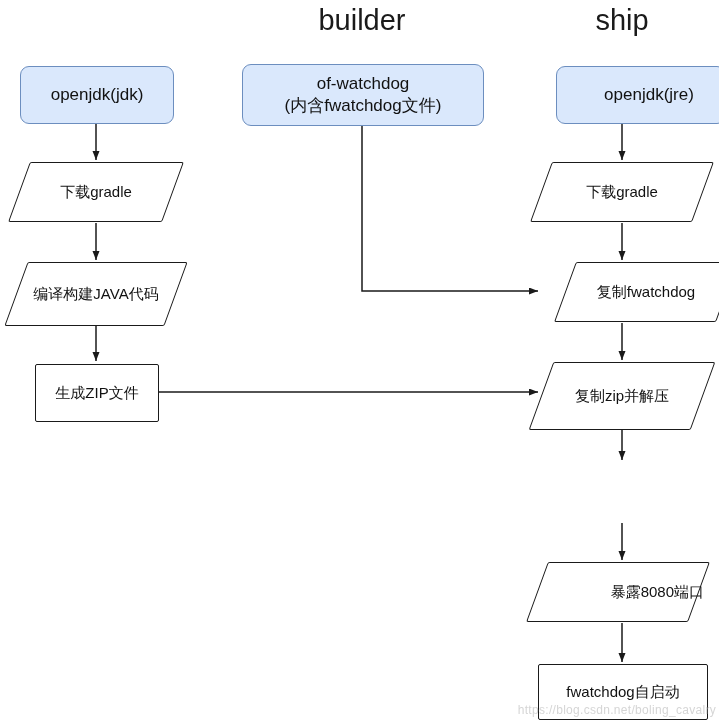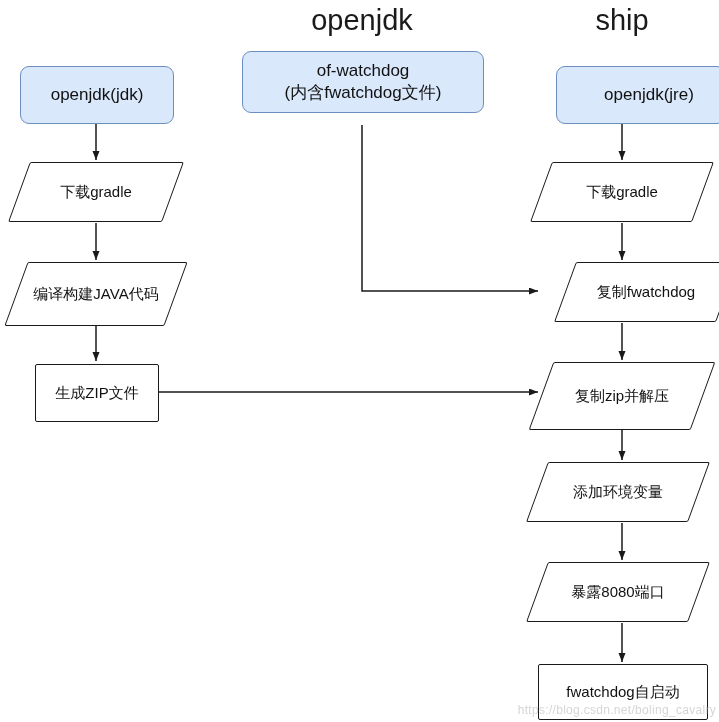--- a/index.html
+++ b/index.html
@@ -62,21 +62,21 @@
     color:rgba(185,185,185,0.6);
     z-index:3;
     letter-spacing:0.3px;
   }
 </style>
 </head>
 <body>
 
 <div class="canvas">
 
-  <div class="col-title" style="left:262px; top:4px; width:200px;">openjdk</div>
+  <div class="col-title" style="left:262px; top:4px; width:200px;">builder</div>
   <div class="col-title" style="left:522px; top:4px; width:200px;">ship</div>
 
   <svg class="edges" viewBox="0 0 719 722" xmlns="http://www.w3.org/2000/svg">
     <defs>
       <marker id="arrow" markerWidth="11" markerHeight="8" refX="9" refY="3.5" orient="auto" markerUnits="userSpaceOnUse">
         <path d="M0,0 L9,3.5 L0,7 Z" fill="#1a1a1a"></path>
       </marker>
     </defs>
 
     <path d="M96 123 L96 160" stroke="#1a1a1a" stroke-width="1.5" fill="none" marker-end="url(#arrow)"></path>
@@ -106,21 +106,21 @@
 
   <div class="node para" style="left:3px; top:262px; width:186px; height:64px;text-align:right;">
     <span class="bg"></span>
     <span class="label">编译构建JAVA代码</span>
   </div>
 
   <div class="node rounded-node" style="left:35px; top:364px; width:122px; height:56px;">
     <span>生成ZIP文件</span>
   </div>
 
-  <div class="node image-node" style="left:242px; top:51px; width:240px; height:60px;">
+  <div class="node image-node" style="left:242px; top:64px; width:240px; height:60px;">
     <span>of-watchdog</span>
     <span>(内含fwatchdog文件)</span>
   </div>
 
   <div class="node image-node" style="left:556px; top:66px; width:152px; height:56px;padding-left:16px;">
     <span>openjdk(jre)</span>
   </div>
 
   <div class="node para" style="left:528px; top:162px; width:188px; height:60px;">
     <span class="bg"></span>
@@ -130,26 +130,22 @@
   <div class="node para" style="left:552px; top:262px; width:188px; height:60px;">
     <span class="bg"></span>
     <span class="label">复制fwatchdog</span>
   </div>
 
   <div class="node para" style="left:528px; top:362px; width:188px; height:68px;">
     <span class="bg"></span>
     <span class="label">复制zip并解压</span>
   </div>
 
-  <div class="node para" style="left:524px; top:462px; width:188px; height:60px;">
-    <span class="bg"></span>
-    <span class="label">添加环境变量</span>
-  </div>
 
-  <div class="node para" style="left:524px; top:562px; width:188px; height:60px;">
+  <div class="node para" style="left:524px; top:562px; width:188px; height:60px;justify-content:flex-end;">
     <span class="bg"></span>
     <span class="label">暴露8080端口</span>
   </div>
 
   <div class="node rounded-node" style="left:538px; top:664px; width:168px; height:54px;">
     <span>fwatchdog自启动</span>
   </div>
 
   <div class="watermark">https://blog.csdn.net/boling_cavalry</div>
 

